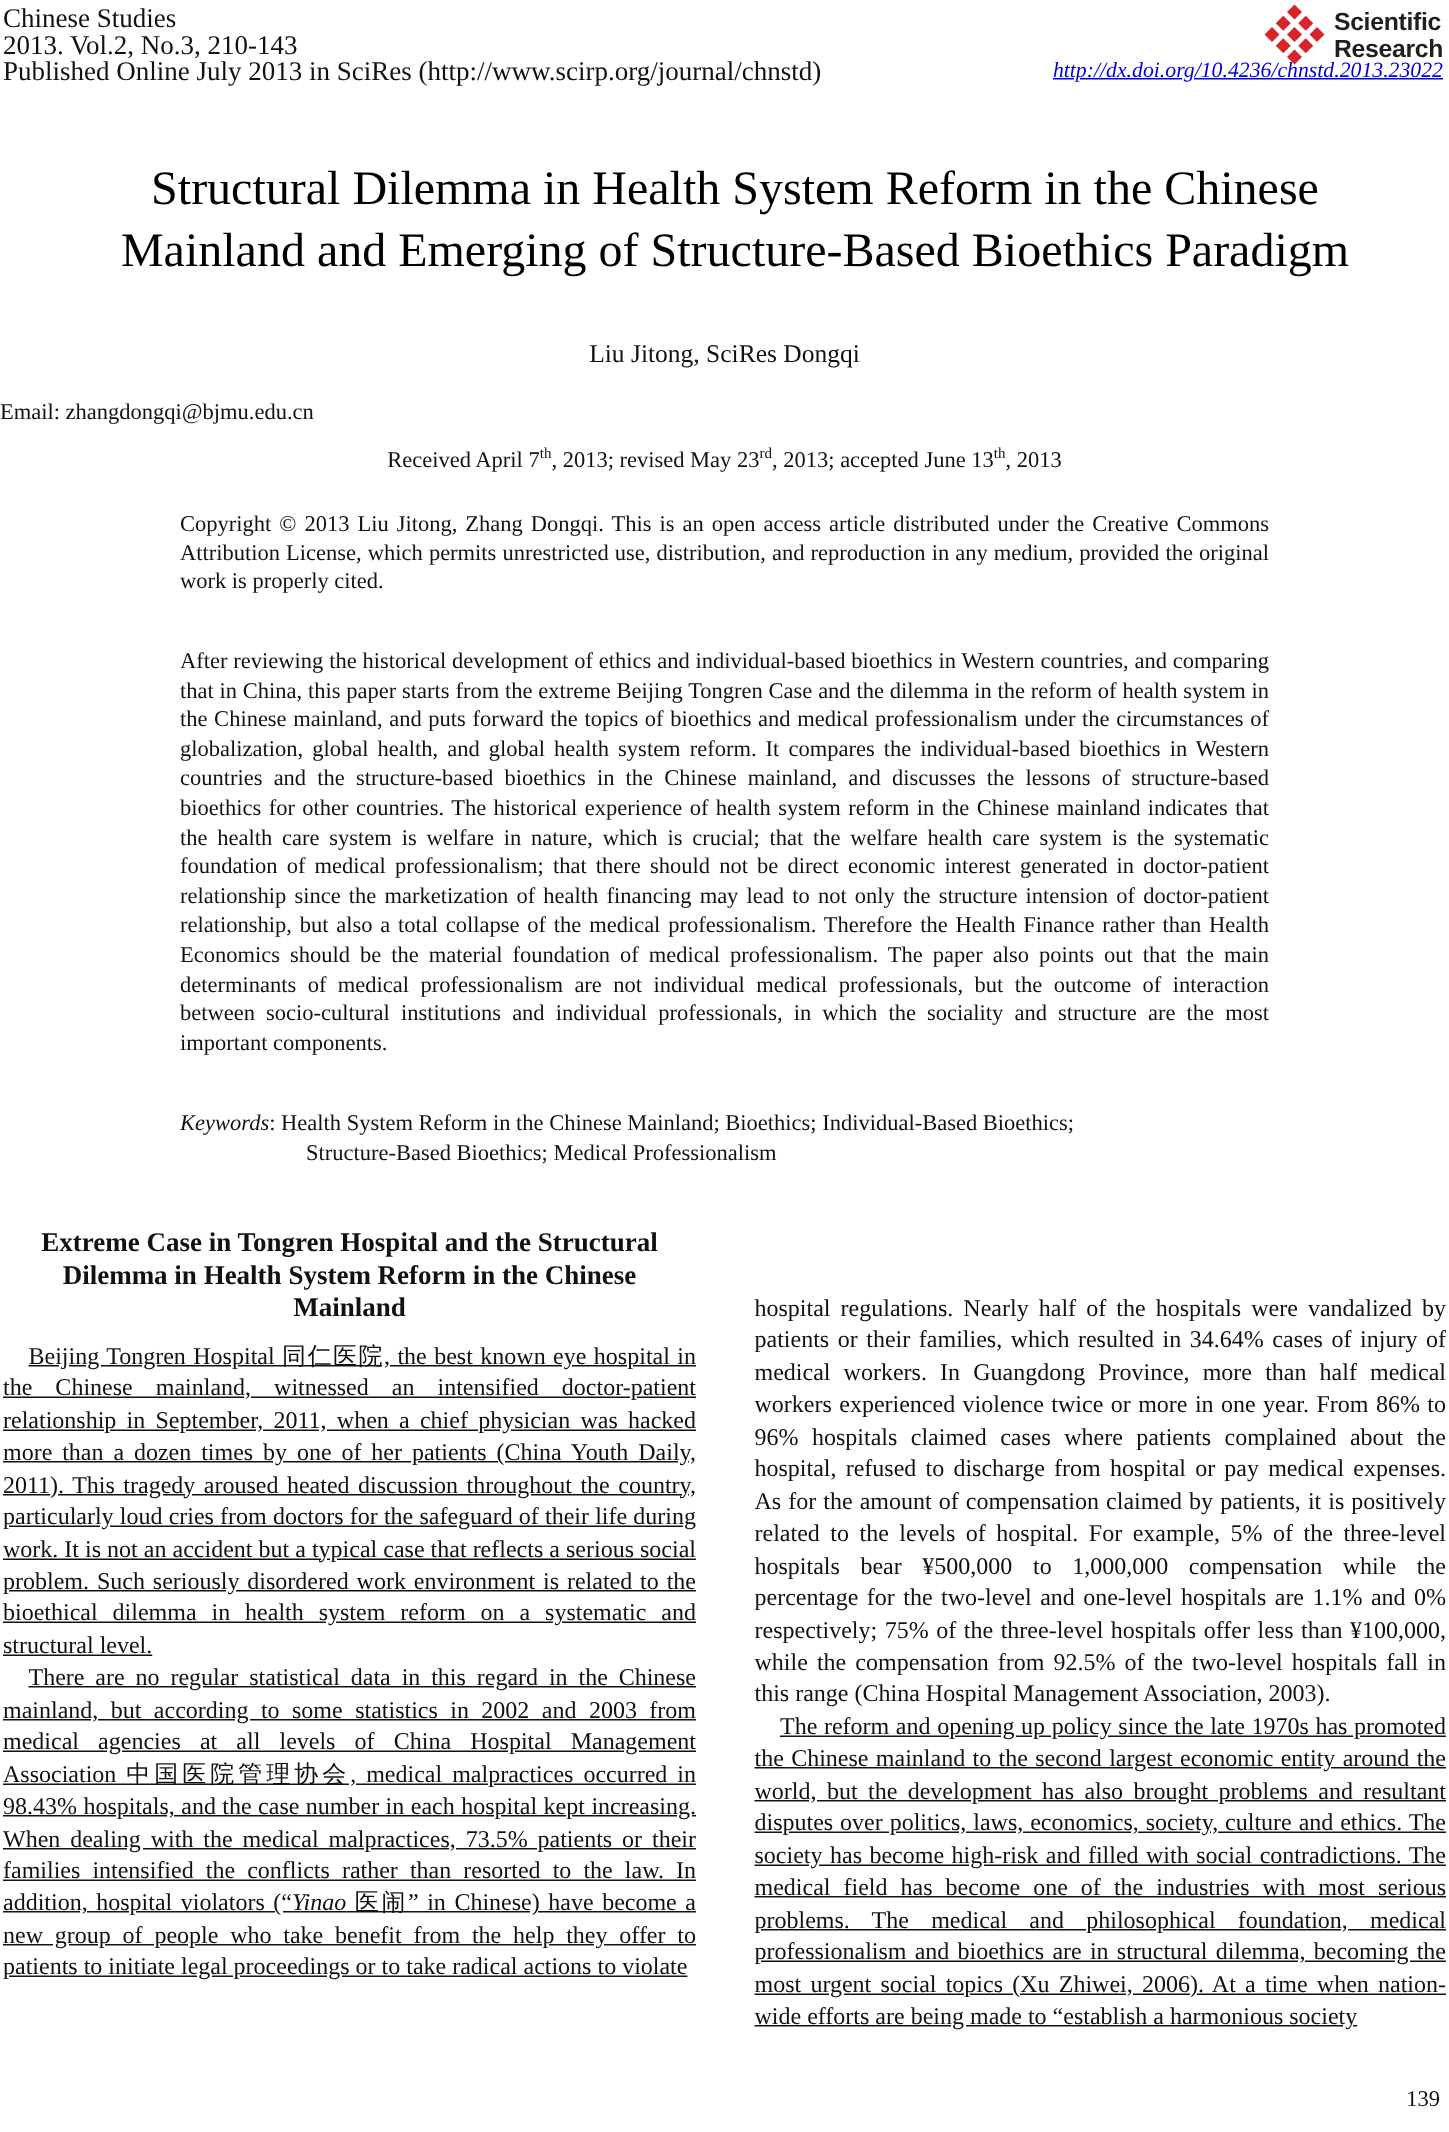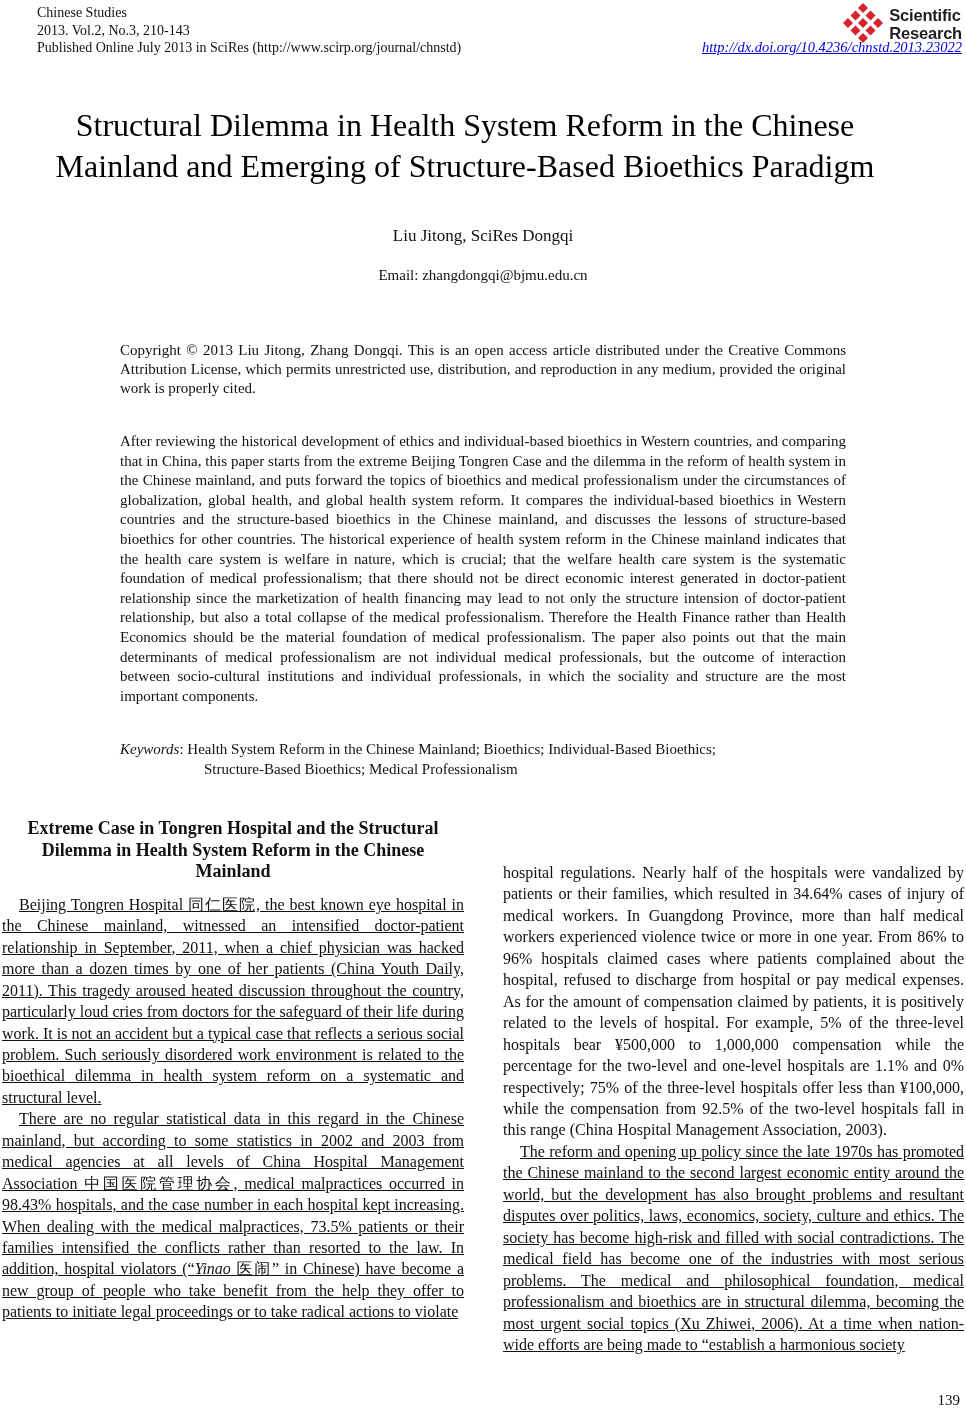--- a/index.html
+++ b/index.html
@@ -2,29 +2,29 @@
 <html lang="en"><head>
 <meta charset="utf-8">
 <style>
   html,body { margin:0; padding:0; background:#ffffff; }
   .page {
     position:relative; width:966px; height:1421px; background:#ffffff;
     color:#111111; font-family:"Liberation Serif","DejaVu Serif",serif;
     overflow:hidden;
   }
   
-  .header-left { position:absolute; top:4px; left:2px; font-size:14px; line-height:17.6px; white-space:nowrap;margin-left:35px; }
+  .header-left { position:absolute; top:4px; left:2px; font-size:18px; line-height:17.6px; white-space:nowrap; }
   .brand { position:absolute; top:2px; right:4px; display:flex; align-items:center; gap:5px; }
   .brand-text { font-family:"Liberation Sans","DejaVu Sans",sans-serif; font-size:16.5px; font-weight:600; line-height:18px; color:#1f1f1f; letter-spacing:-0.2px; }
   .doi { position:absolute; top:39px; right:4px; font-size:14.5px; color:#0000dd; text-decoration:underline; cursor:pointer;font-style:italic; }
   
-  .title { position:absolute; top:105px; left:15px; width:900px; text-align:center; font-size:32px; line-height:41px; color:#000; }
+  .title { position:absolute; top:105px; left:40px; width:900px; text-align:center; font-size:32px; line-height:41px; color:#000; }
   .authors { position:absolute; top:226px; left:0; width:966px; text-align:center; font-size:17px; }
   .affil   { position:absolute; top:249px; left:0; width:966px; text-align:center; font-size:15px; }
-  .email   { position:absolute; top:267px; left:0; width:966px; text-align:center; font-size:15px; }
+  .email   { position:absolute; top:267px; left:0; width:966px; text-align:left; font-size:15px; }
   .received{ position:absolute; top:299px; left:0; width:966px; text-align:center; font-size:15px; }
   .received sup { font-size:10px; line-height:0; }
   .license { position:absolute; top:341px; left:120px; width:726px; font-size:15px; line-height:18.8px; text-align:justify; }
   .abstract{ position:absolute; top:432px; left:120px; width:726px; font-size:15px; line-height:19.6px; text-align:justify; }
   .keywords{ position:absolute; top:740px; left:120px; width:726px; font-size:15px; line-height:19.8px; padding-left:84px; text-indent:-84px; }
   .kw-label{ font-style:italic; }
   
   .col-left  { position:absolute; top:818px; left:2px;  width:462px; }
   .col-right { position:absolute; top:818px; left:503px; width:461px;margin-top:44px; }
   .sec-heading { margin:0 auto 11px auto; max-width:442px; font-weight:bold; text-align:center; font-size:18px; line-height:21.6px; }
@@ -64,20 +64,21 @@
       <div>Scientific</div>
       <div>Research</div>
     </div>
   </div>
   <a class="doi">http://dx.doi.org/10.4236/chnstd.2013.23022</a>
 
   <div class="title">Structural Dilemma in Health System Reform in the Chinese Mainland and Emerging of Structure-Based Bioethics Paradigm</div>
   <div class="authors">Liu Jitong, SciRes Dongqi</div>
   <div class="email">Email: zhangdongqi@bjmu.edu.cn</div>
 
+  <div class="received"><span>Received April 7</span><sup>th</sup><span>, 2013; revised May 23</span><sup>rd</sup><span>, 2013; accepted June 13</span><sup>th</sup><span>, 2013</span></div>
 
   <div class="license">Copyright © 2013 Liu Jitong, Zhang Dongqi. This is an open access article distributed under the Creative Commons Attribution License, which permits unrestricted use, distribution, and reproduction in any medium, provided the original work is properly cited.</div>
 
   <div class="abstract">After reviewing the historical development of ethics and individual-based bioethics in Western countries, and comparing that in China, this paper starts from the extreme Beijing Tongren Case and the dilemma in the reform of health system in the Chinese mainland, and puts forward the topics of bioethics and medical professionalism under the circumstances of globalization, global health, and global health system reform. It compares the individual-based bioethics in Western countries and the structure-based bioethics in the Chinese mainland, and discusses the lessons of structure-based bioethics for other countries. The historical experience of health system reform in the Chinese mainland indicates that the health care system is welfare in nature, which is crucial; that the welfare health care system is the systematic foundation of medical professionalism; that there should not be direct economic interest generated in doctor-patient relationship since the marketization of health financing may lead to not only the structure intension of doctor-patient relationship, but also a total collapse of the medical professionalism. Therefore the Health Finance rather than Health Economics should be the material foundation of medical professionalism. The paper also points out that the main determinants of medical professionalism are not individual medical professionals, but the outcome of interaction between socio-cultural institutions and individual professionals, in which the sociality and structure are the most important components.</div>
 
   <div class="keywords"><span class="kw-label">Keywords</span><span>: Health System Reform in the Chinese Mainland; Bioethics; Individual-Based Bioethics;</span><br><span>Structure-Based Bioethics; Medical Professionalism</span></div>
 
   <div class="col-left">
     <h2 class="sec-heading">Extreme Case in Tongren Hospital and the Structural Dilemma in Health System Reform in the Chinese Mainland</h2>
     <p class="bodytext indent">Beijing Tongren Hospital 同仁医院, the best known eye hospital in the Chinese mainland, witnessed an intensified doctor-patient relationship in September, 2011, when a chief physician was hacked more than a dozen times by one of her patients (China Youth Daily, 2011). This tragedy aroused heated discussion throughout the country, particularly loud cries from doctors for the safeguard of their life during work. It is not an accident but a typical case that reflects a serious social problem. Such seriously disordered work environment is related to the bioethical dilemma in health system reform on a systematic and structural level.</p>

